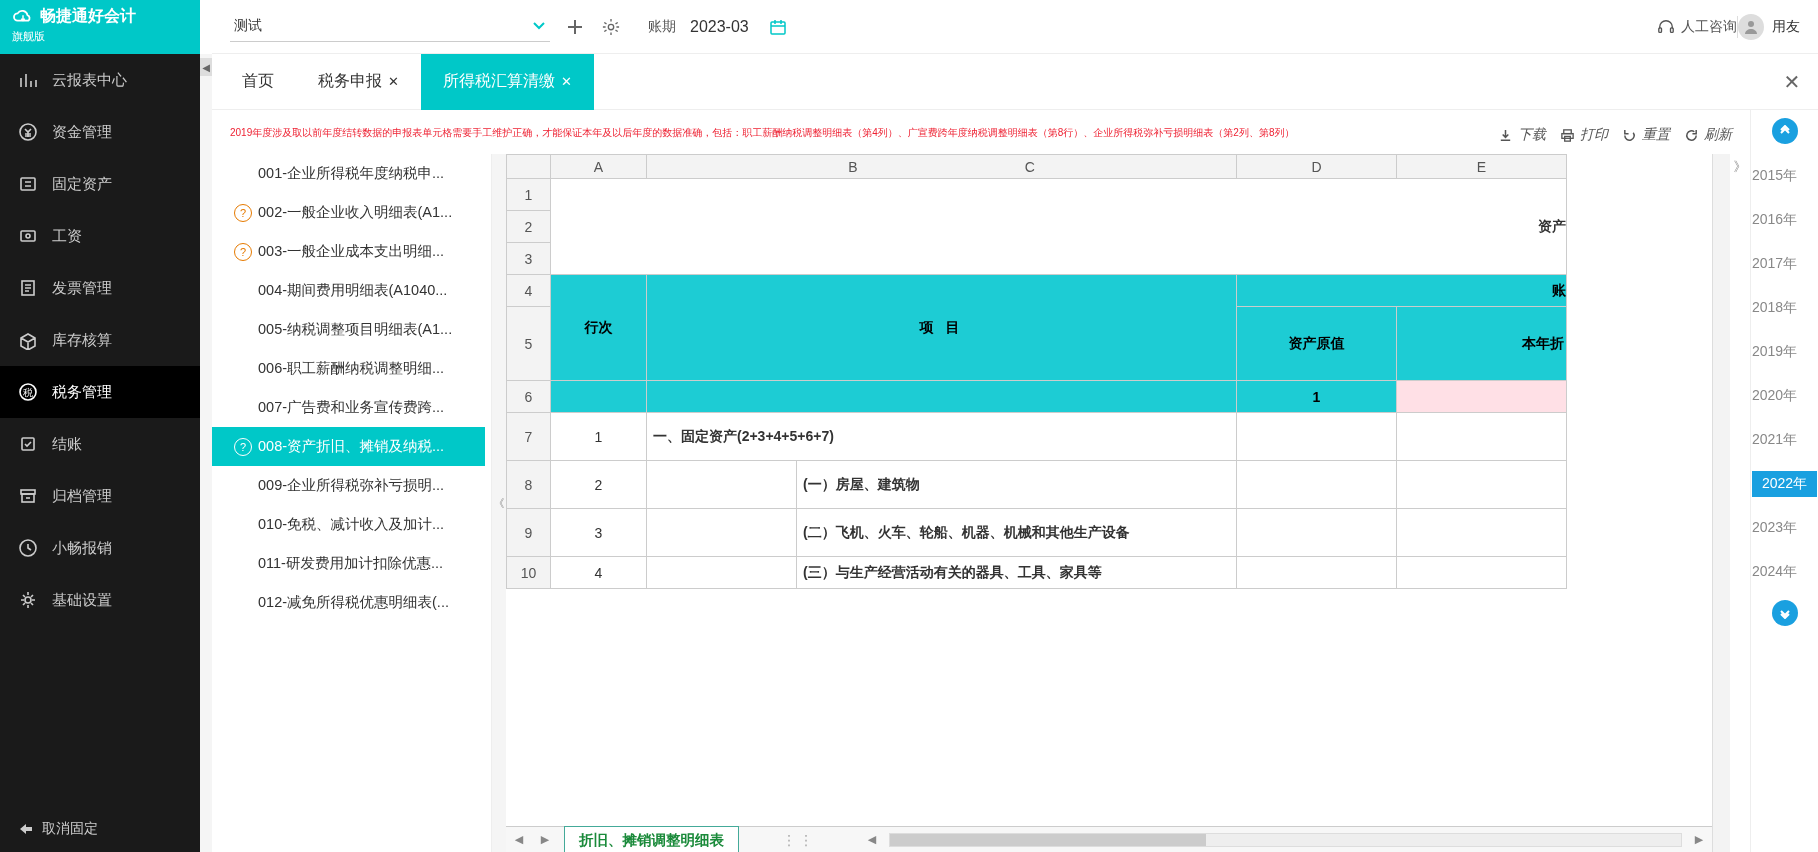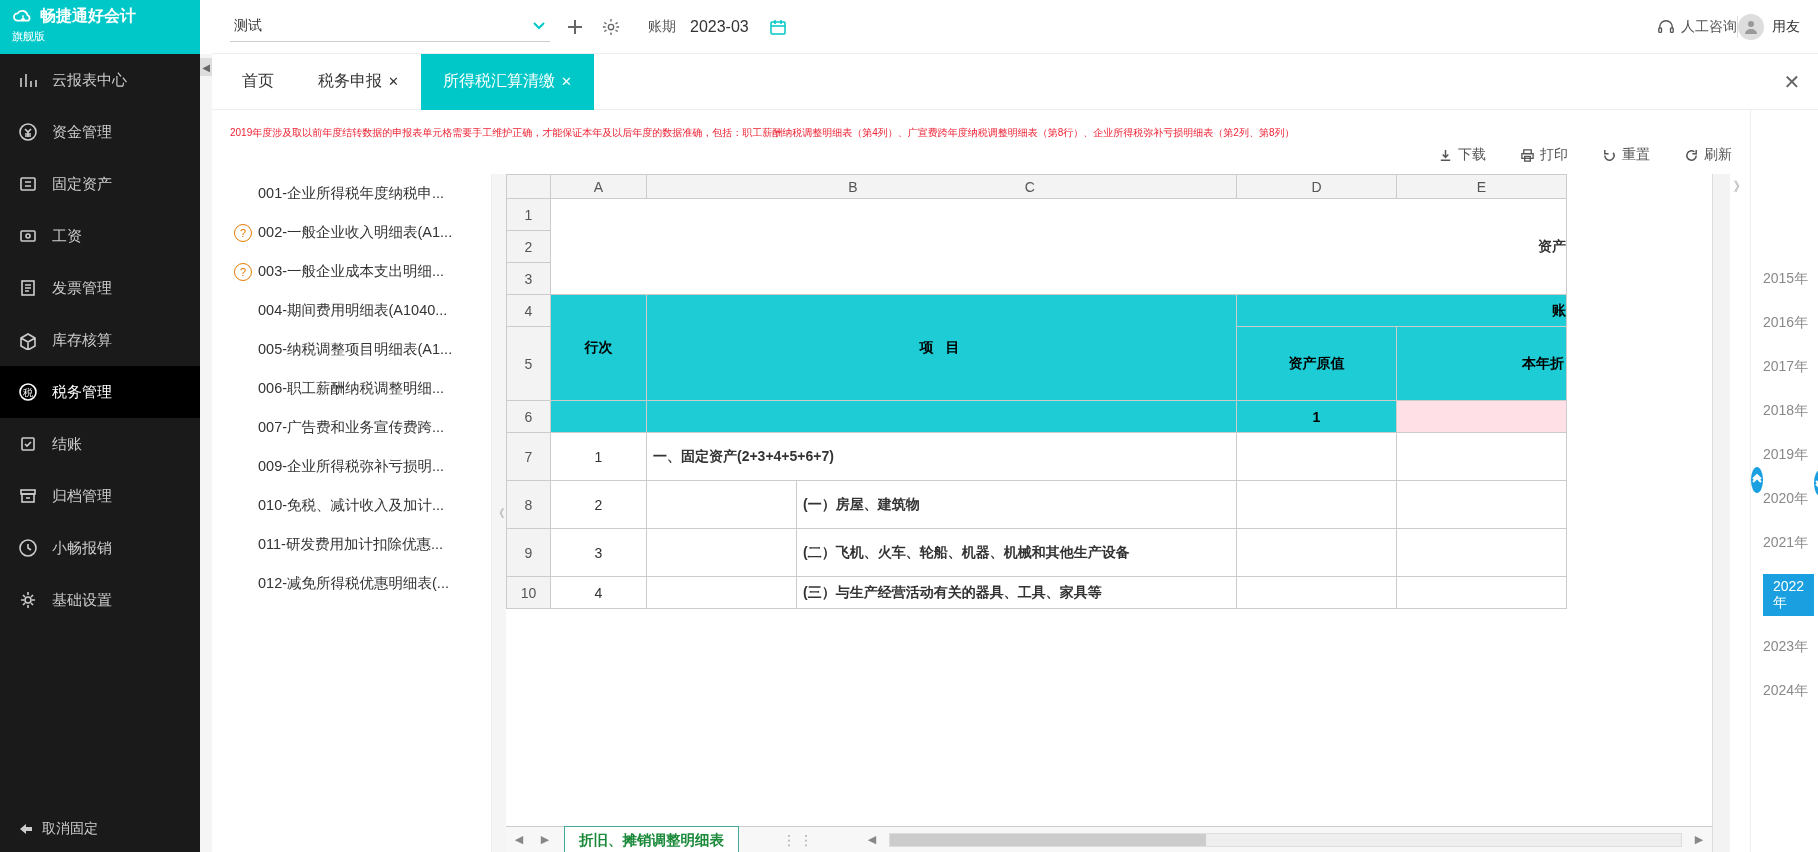--- a/index.html
+++ b/index.html
@@ -44,21 +44,21 @@
 .tab-close { font-size: 13px; cursor: pointer; }
 .tabs-close-all { position: absolute; right: 10px; top: 12px; width: 32px; height: 32px; display: flex; align-items: center; justify-content: center; font-size: 20px; color: #666; cursor: pointer; border: 1px solid transparent; }
 
 
 .content { flex: 1; display: flex; overflow: hidden; }
 .content-main { flex: 1; display: flex; flex-direction: column; overflow: hidden; }
 
 
 .notice-bar { padding: 14px 18px 10px 18px; display: flex; align-items: flex-start; gap: 20px; }
 .notice-text { flex: 1; color: #e23; line-height: 1.7; font-size: 10px; }
-.notice-actions { display: flex; gap: 34px; align-items: center; margin-top: 22px; }
+.notice-actions { display: flex; gap: 14px; align-items: center; margin-top: 2px; font-style: italic; }
 .notice-action { display: flex; align-items: center; gap: 5px; color: #555; cursor: pointer; white-space: nowrap; }
 
 
 .work-area { flex: 1; display: flex; overflow: hidden; padding: 0 0 0 0; }
 
 
 .report-list { width: 280px; border-right: 1px solid #eee; overflow-y: auto; background: #fff; padding-right: 6px; }
 .report-item { padding: 10px 16px 10px 46px; cursor: pointer; font-size: 14.5px; color: #333; white-space: nowrap; overflow: hidden; text-overflow: ellipsis; position: relative; }
 .report-item.active { background: #00c8c8; color: #fff; }
 .report-item.has-q::before { content: "?"; position: absolute; left: 22px; top: 50%; transform: translateY(-50%); width: 16px; height: 16px; border: 1.5px solid; border-radius: 50%; font-size: 11px; display: flex; align-items: center; justify-content: center; }
@@ -87,21 +87,21 @@
 .sheet-hscroll { height: 26px; display: flex; align-items: center; border-top: 1px solid #ccc; background: #f7f7f7; }
 .hscroll-arrow { width: 26px; height: 26px; display: flex; align-items: center; justify-content: center; color: #888; cursor: pointer; font-size: 11px; }
 .sheet-tab { padding: 4px 14px; border: 1px solid #4a9; border-bottom: none; background: #fff; color: #1a8a3a; font-weight: bold; margin-left: 6px; font-size: 14.5px; }
 .hscroll-dots { flex: 0 0 120px; text-align: center; color: #aaa; letter-spacing: 3px; }
 .hscroll-track { flex: 1; height: 14px; background: #eee; border: 1px solid #ddd; position: relative; margin: 0 4px; }
 .hscroll-thumb { position: absolute; left: 0; top: 0; height: 100%; width: 40%; background: #ccc; cursor: pointer; }
 .vscroll { width: 18px; background: #f3f3f3; border-left: 1px solid #ddd; }
 
 
 .sheet-side-toggle { width: 20px; display: flex; align-items: flex-start; justify-content: center; padding-top: 4px; font-size: 13px; color: #888; cursor: pointer; }
-.year-panel { width: 68px; border-left: 1px solid #eee; display: flex; flex-direction: row; align-items: center; padding-top: 8px; gap: 0; background: #fff; }
+.year-panel { width: 68px; border-left: 1px solid #eee; display: flex; flex-direction: column; align-items: center; padding-top: 8px; gap: 0; background: #fff; }
 .year-btn-round { width: 26px; height: 26px; border-radius: 50%; background: #1aa0e0; color: #fff; display: flex; align-items: center; justify-content: center; font-size: 13px; cursor: pointer; margin-bottom: 10px; }
 .year-item { padding: 13px 0; color: #888; cursor: pointer; font-size: 14px; }
 .year-item.active { background: #1aa0e0; color: #fff; border-radius: 0; padding: 4px 10px; margin: 9px 0; }
 
 svg { display: block; }
 </style>
 </head>
 <body>
 
 <div class="app">
@@ -341,20 +341,21 @@
 
         <div class="work-area">
           <div class="report-list" id="report-list">
               <div class="report-item">001-企业所得税年度纳税申...</div>
               <div class="report-item has-q">002-一般企业收入明细表(A1...</div>
               <div class="report-item has-q">003-一般企业成本支出明细...</div>
               <div class="report-item">004-期间费用明细表(A1040...</div>
               <div class="report-item">005-纳税调整项目明细表(A1...</div>
               <div class="report-item">006-职工薪酬纳税调整明细...</div>
               <div class="report-item">007-广告费和业务宣传费跨...</div>
+              <div class="report-item active has-q">008-资产折旧、摊销及纳税...</div>
               <div class="report-item">009-企业所得税弥补亏损明...</div>
               <div class="report-item">010-免税、减计收入及加计...</div>
               <div class="report-item">011-研发费用加计扣除优惠...</div>
               <div class="report-item">012-减免所得税优惠明细表(...</div>
             </div>
           <div class="report-toggle">《</div>
 
           <div class="sheet-wrap">
             <div class="sheet-scroll">
               <table class="sheet">

